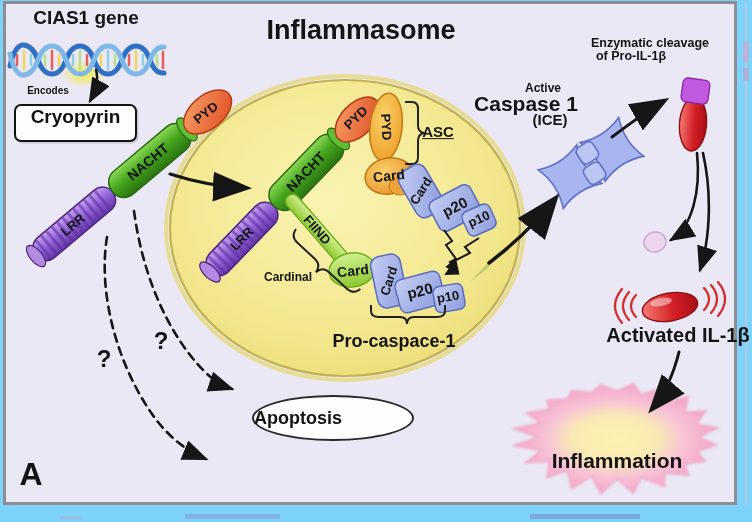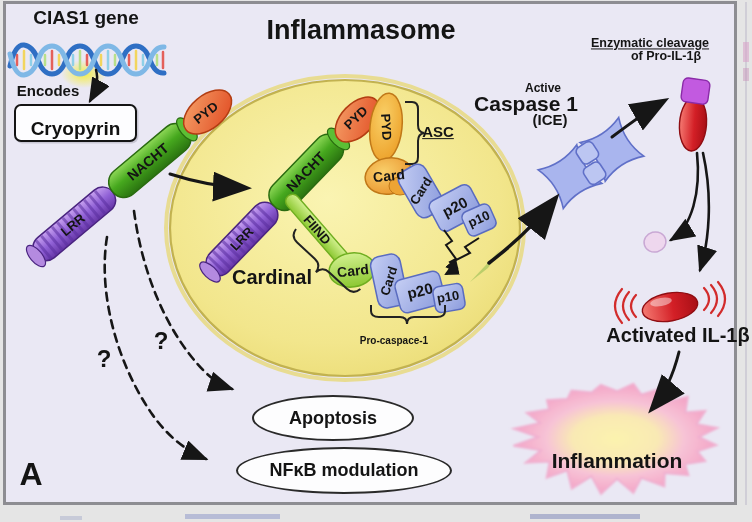--- a/index.html
+++ b/index.html
@@ -1,27 +1,27 @@
 <!DOCTYPE html>
 <html><head>
 <meta charset="utf-8">
 <style>
   html,body{margin:0;padding:0;}
-  #stage{position:relative;width:752px;height:522px;background:#e5e5e5;
+  #stage{position:relative;width:752px;height:522px;background:#7dd3fc;
          font-family:"Liberation Sans",sans-serif;overflow:hidden;}
   #frame{position:absolute;left:3px;top:1px;width:734px;height:504px;
          background:#eae8f4;border:3px solid #8d8d92;box-sizing:border-box;}
   svg{position:absolute;left:0;top:0;}
   .label{position:absolute;font-weight:bold;color:#141414;white-space:nowrap;
          transform:translate(-50%,-50%);line-height:1.05;}
   .outcome-oval{position:absolute;border:2.2px solid #2a2a2a;border-radius:50%;
-         background:#fdfdfe;display:flex;align-items:center;justify-content:center;
+         background:#fdfdfe;display:flex;align-items:center;justify-content:flex-start;
          font-weight:bold;font-size:18px;color:#141414;}
   .gene-box{position:absolute;border:2.5px solid #141414;border-radius:7px;
-         background:#fdfdff;display:flex;align-items:flex-end;justify-content:center;
+         background:#fdfdff;display:flex;align-items:flex-start;justify-content:center;
          font-weight:bold;font-size:19px;color:#111;box-shadow:1.5px 1.5px 0 #c9c7d4;}
   .strip-mark{position:absolute;opacity:.5;}
 </style>
 </head>
 <body>
 
 <div id="stage">
   <div id="frame"></div>
 
   <svg width="752" height="522" viewBox="0 0 752 522">
@@ -249,21 +249,21 @@
       <path d="M612,137 C632,122 650,109 664,101" stroke-width="3" marker-end="url(#mB)"></path>
       <path d="M697,153 C701,192 692,227 671,240" stroke-width="2.6" marker-end="url(#mA)"></path>
       <path d="M703,153 C713,198 709,242 700,270" stroke-width="2.6" marker-end="url(#mA)"></path>
       <path d="M679,352 C673,376 663,396 652,409" stroke-width="3" marker-end="url(#mB)"></path>
       <path d="M107,237 C98,292 116,362 152,414 C166,434 184,450 206,459" stroke-width="2.6" stroke-dasharray="8 6" marker-end="url(#mA)"></path>
       <path d="M134,211 C142,272 166,332 204,371 C214,381 223,386 232,389" stroke-width="2.6" stroke-dasharray="8 6" marker-end="url(#mA)"></path>
     </g>
   </svg>
 
   <div class="label" style="left:86px;top:18px;font-size:19px;">CIAS1 gene</div>
-  <div class="label" style="left:48px;top:91px;font-size:15px;">Encodes</div>
+  <div class="label" style="left:48px;top:91px;font-size:10px;">Encodes</div>
   <div class="gene-box" style="left:14px;top:104px;width:119px;height:34px;">
     <span>Cryopyrin</span>
   </div>
   <div class="label" style="left:361px;top:30px;font-size:27px;">Inflammasome</div>
 
   <div class="label" style="left:73px;top:225px;font-size:13px;transform:translate(-50%,-50%) rotate(-40deg);">LRR</div>
   <div class="label" style="left:148px;top:162px;font-size:14px;transform:translate(-50%,-50%) rotate(-40deg);">NACHT</div>
   <div class="label" style="left:206px;top:113px;font-size:13px;transform:translate(-50%,-50%) rotate(-38deg);">PYD</div>
 
   <div class="label" style="left:242px;top:239px;font-size:13px;transform:translate(-50%,-50%) rotate(-46deg);">LRR</div>
@@ -272,44 +272,41 @@
   <div class="label" style="left:386px;top:127px;font-size:13px;transform:translate(-50%,-50%) rotate(86deg);">PYD</div>
   <div class="label" style="left:389px;top:176px;font-size:14px;transform:translate(-50%,-50%) rotate(-6deg);">Card</div>
   <div class="label" style="left:438px;top:132px;font-size:15px;text-decoration:underline;">ASC</div>
 
   <div class="label" style="left:421px;top:191px;font-size:13px;transform:translate(-50%,-50%) rotate(-58deg);">Card</div>
   <div class="label" style="left:455px;top:207px;font-size:15px;transform:translate(-50%,-50%) rotate(-27deg);">p20</div>
   <div class="label" style="left:479px;top:219px;font-size:13px;transform:translate(-50%,-50%) rotate(-24deg);">p10</div>
 
   <div class="label" style="left:317px;top:230px;font-size:13px;transform:translate(-50%,-50%) rotate(49deg);">FIIND</div>
   <div class="label" style="left:353px;top:271px;font-size:14px;transform:translate(-50%,-50%) rotate(-6deg);">Card</div>
-  <div class="label" style="left:272px;top:277px;font-size:20px;">Cardinal</div>
+  <div class="label" style="left:288px;top:277px;font-size:12px;">Cardinal</div>
 
   <div class="label" style="left:389px;top:281px;font-size:13px;transform:translate(-50%,-50%) rotate(-72deg);">Card</div>
   <div class="label" style="left:420px;top:291px;font-size:15px;transform:translate(-50%,-50%) rotate(-14deg);">p20</div>
   <div class="label" style="left:448px;top:297px;font-size:13px;transform:translate(-50%,-50%) rotate(-10deg);">p10</div>
-  <div class="label" style="left:394px;top:341px;font-size:10px;">Pro-caspace-1</div>
+  <div class="label" style="left:394px;top:341px;font-size:18px;">Pro-caspace-1</div>
 
   <div class="label" style="left:543px;top:88px;font-size:12px;">Active</div>
   <div class="label" style="left:526px;top:104px;font-size:21px;">Caspase 1</div>
   <div class="label" style="left:543px;top:120px;font-size:15px;padding-left:14px;">(ICE)</div>
 
-  <div class="label" style="left:650px;top:44px;font-size:12.5px;text-decoration:underline;">Enzymatic cleavage</div>
-  <div class="label" style="left:666px;top:57px;font-size:12.5px;">of Pro-IL-1β</div>
+  <div class="label" style="left:650px;top:44px;font-size:12.5px;">Enzymatic cleavage</div>
+  <div class="label" style="left:631px;top:57px;font-size:12.5px;">of Pro-IL-1β</div>
 
   <div class="label" style="left:678px;top:335px;font-size:20px;">Activated IL-1β</div>
 
   <div class="label" style="left:104px;top:359px;font-size:24px;">?</div>
   <div class="label" style="left:161px;top:341px;font-size:24px;">?</div>
 
   <div class="outcome-oval" style="left:252px;top:395px;width:158px;height:42px;">
     <span>Apoptosis</span>
-  </div>
-  <div class="outcome-oval" style="left:236px;top:447px;width:212px;height:43px;">
-    <span>NFκB modulation</span>
   </div>
 
   <div class="label" style="left:617px;top:461px;font-size:21px;">Inflammation</div>
   <div class="label" style="left:31px;top:475px;font-size:32px;">A</div>
 
   <div class="strip-mark" style="left:185px;top:514px;width:95px;height:5px;background:#8a94c8;"></div>
   <div class="strip-mark" style="left:530px;top:514px;width:110px;height:5px;background:#7a84b8;"></div>
   <div class="strip-mark" style="left:60px;top:516px;width:22px;height:4px;background:#aab0cc;"></div>
 </div>
 

